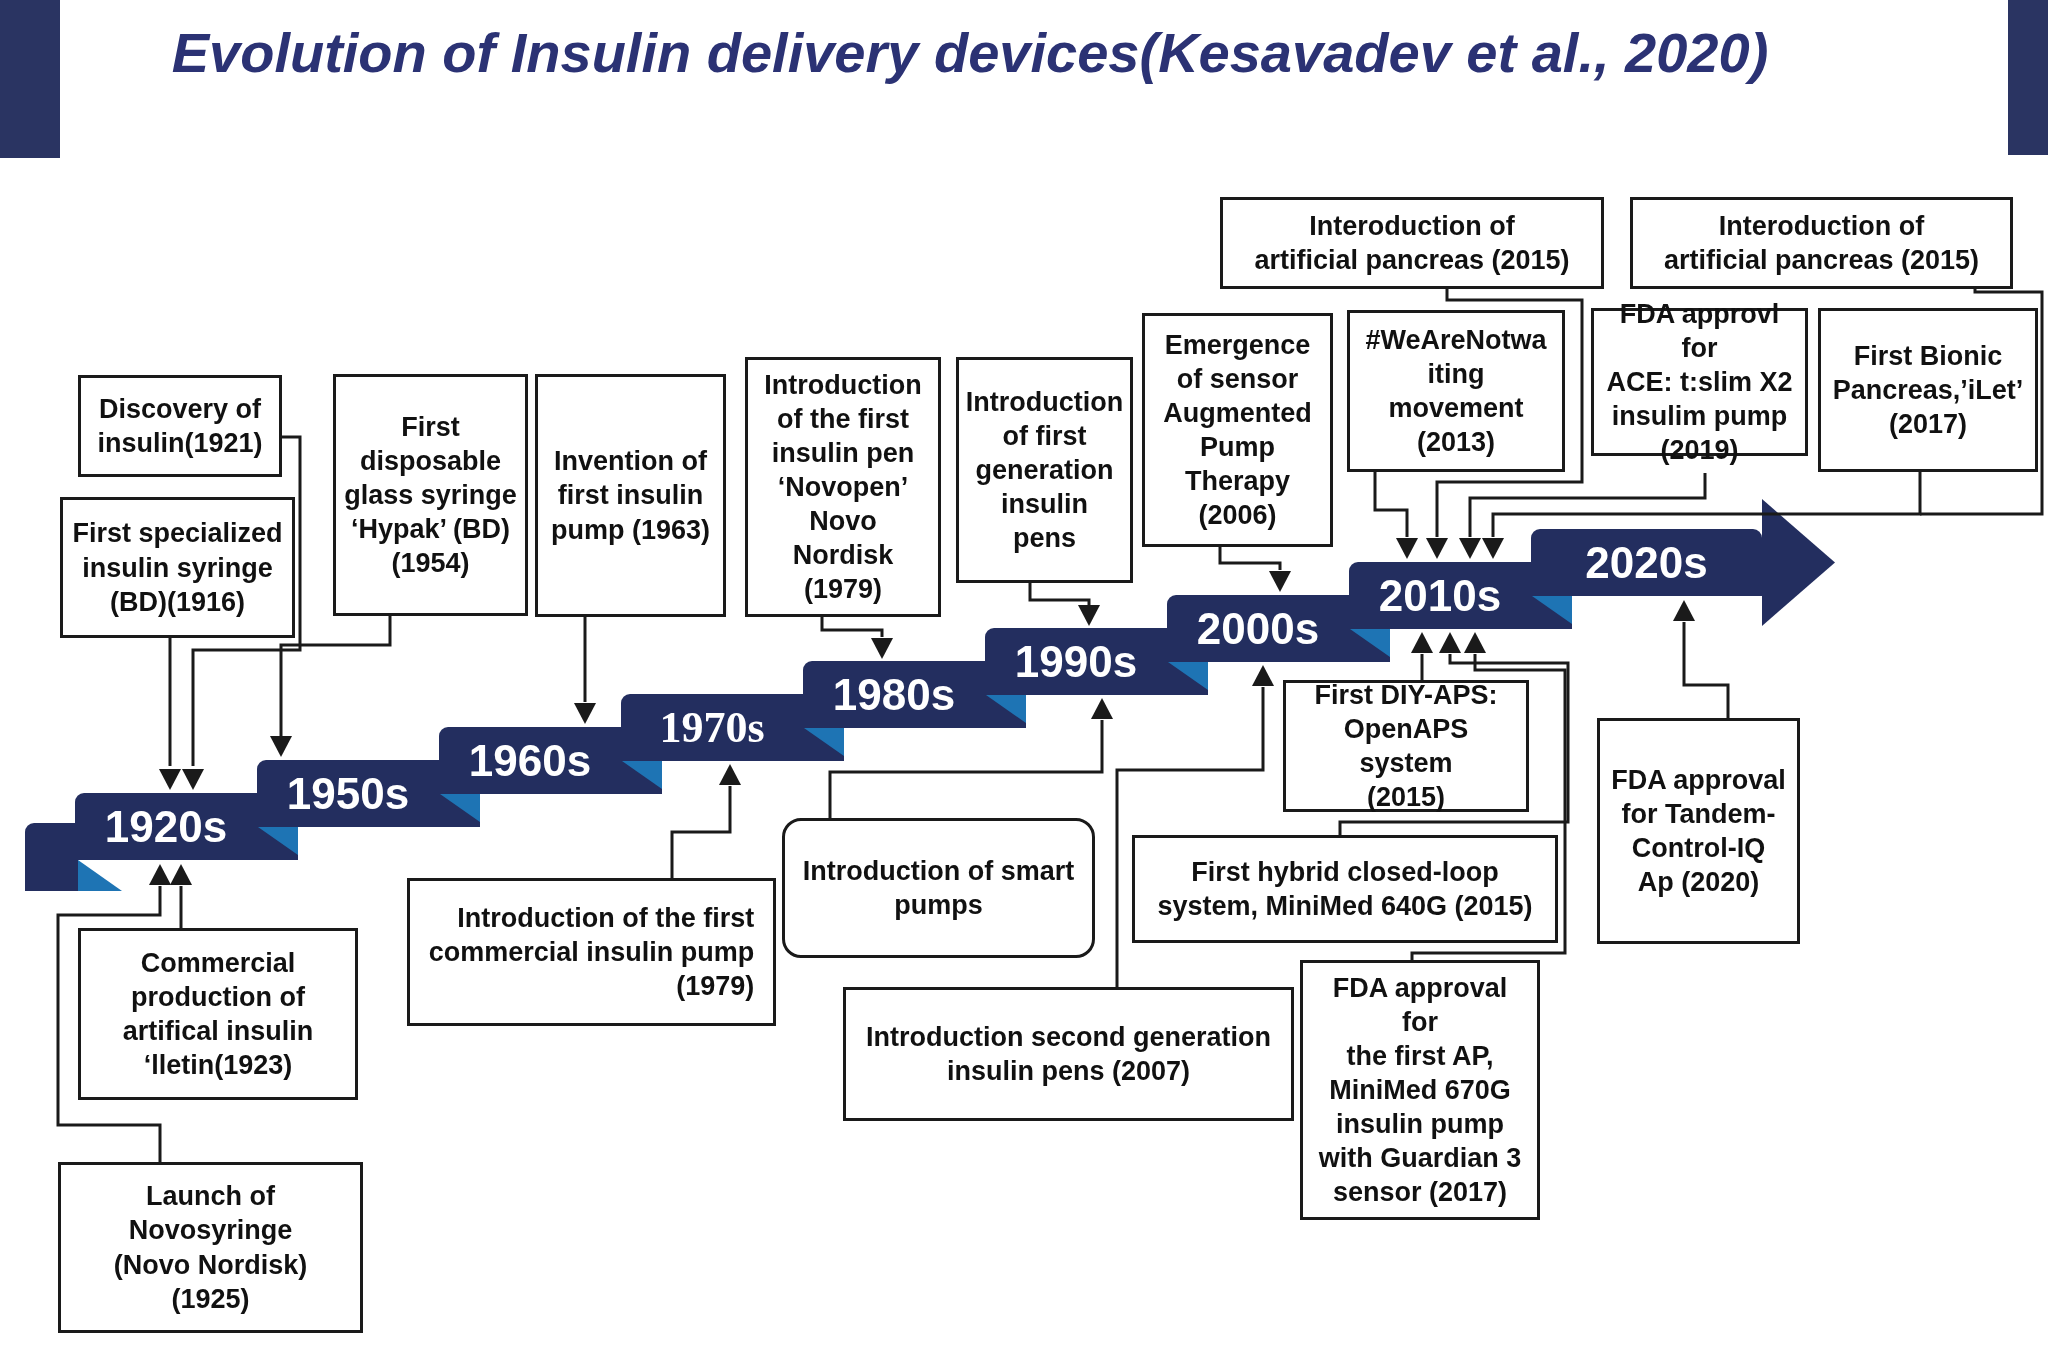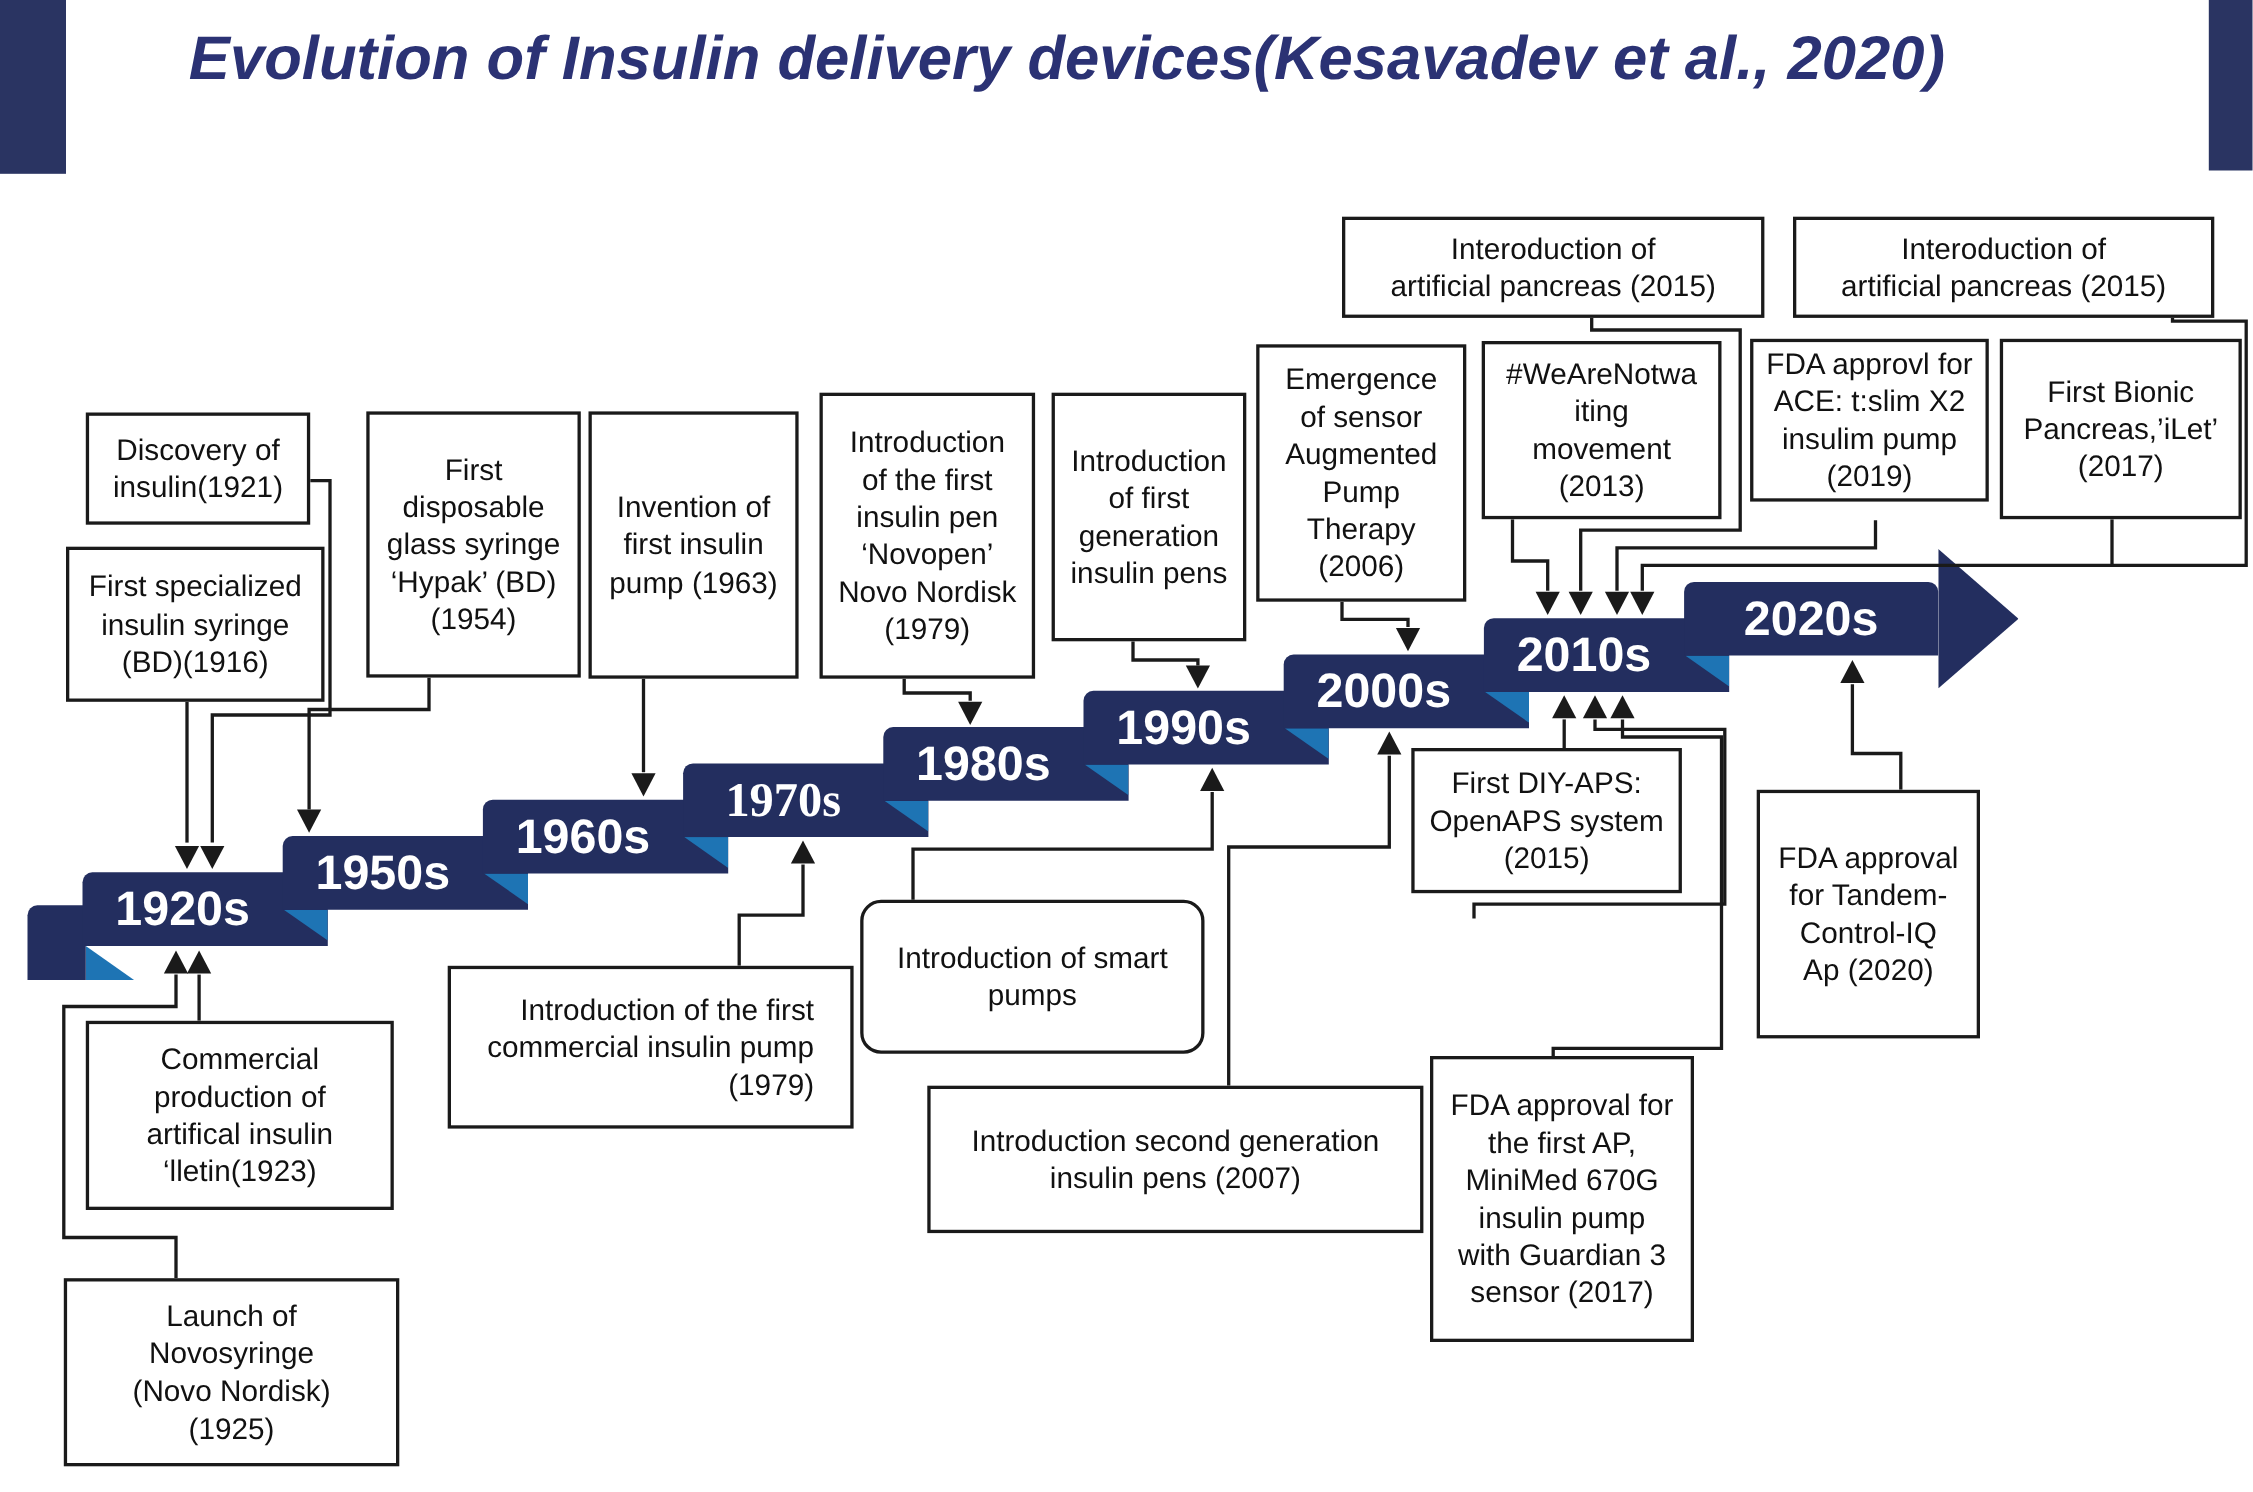--- a/index.html
+++ b/index.html
@@ -22,21 +22,21 @@
     color:#ffffff;font-size:44px;font-weight:bold;
   }
   .fold{position:absolute;background:var(--fold,#1E74B4);}
   .fold-r{clip-path:polygon(0 0,100% 0,100% 100%);}
   .fold-l{clip-path:polygon(0 0,100% 100%,0 100%);}
   .tail{position:absolute;background:var(--navy,#232E5F);border-radius:9px 0 0 0;}
   .head{position:absolute;background:var(--navy,#232E5F);clip-path:polygon(0 0,100% 50%,0 100%);}
   .box{
     position:absolute;background:#ffffff;border:3px solid #1A1A1A;
     display:flex;align-items:center;justify-content:center;
-    text-align:center;font-weight:normal;color:#111111;
+    text-align:center;font-weight:bold;color:#111111;
     font-size:27px;line-height:1.26;white-space:pre-line;
     box-sizing:border-box;padding:20px 8px;z-index:40;
   }
   #connector-layer{position:absolute;left:0;top:0;z-index:25;pointer-events:none;}
   #connector-layer path{stroke:#1A1A1A;stroke-width:3;fill:none;}
   #connector-layer polygon{fill:#1A1A1A;stroke:none;}
 </style>
 </head>
 <body>
 
@@ -185,20 +185,22 @@
 Novosyringe
 (Novo Nordisk)
 (1925)</div>
   <div class="box" style="left:407px;top:878px;width:369px;height:148px;text-align:right;">Introduction of the first
 commercial insulin pump
 (1979)</div>
   <div class="box" style="left:782px;top:818px;width:313px;height:140px;border-radius:19px;">Introduction of smart
 pumps</div>
   <div class="box" style="left:843px;top:987px;width:451px;height:134px;">Introduction second generation
 insulin pens (2007)</div>
+  <div class="box" style="left:1132px;top:835px;width:426px;height:108px;">First hybrid closed-loop
+system, MiniMed 640G (2015)</div>
   <div class="box" style="left:1283px;top:680px;width:246px;height:132px;">First DIY-APS:
 OpenAPS system
 (2015)</div>
   <div class="box" style="left:1300px;top:960px;width:240px;height:260px;">FDA approval for
 the first AP,
 MiniMed 670G
 insulin pump
 with Guardian 3
 sensor (2017)</div>
   <div class="box" style="left:1597px;top:718px;width:203px;height:226px;">FDA approval

